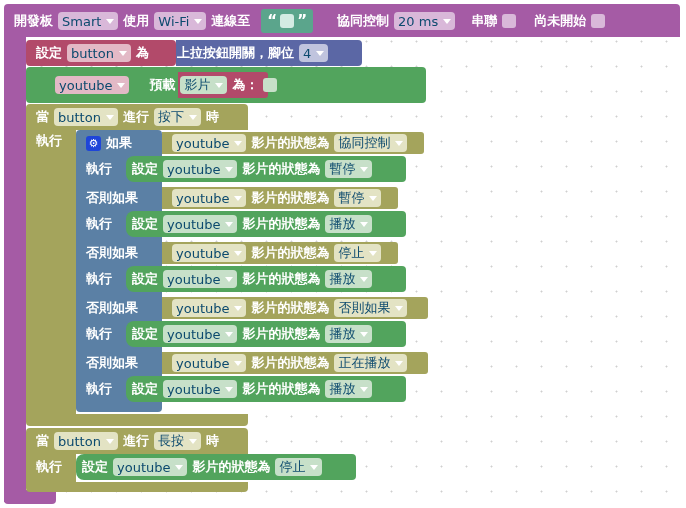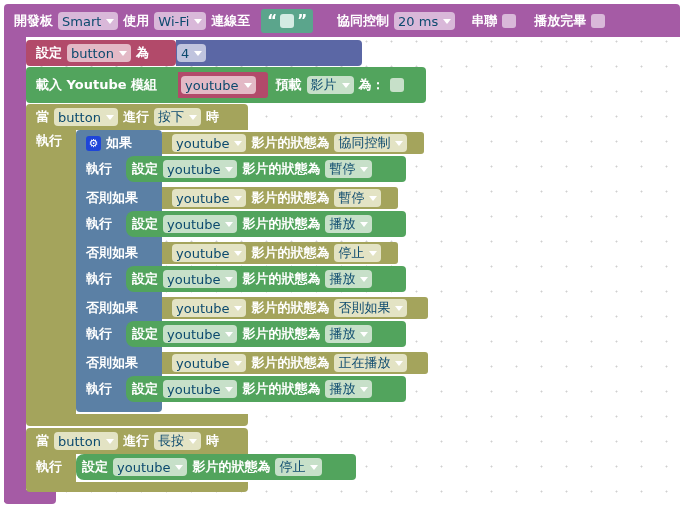--- a/index.html
+++ b/index.html
@@ -57,44 +57,44 @@
   <span style="width:14px;"></span>
   <span>協同控制</span>
   <span class="dd purpleL">
       <span>20 ms</span>
       <span class="arr"></span>
     </span>
   <span style="width:6px;"></span>
   <span>串聯</span>
   <span class="chk purpleL"></span>
   <span style="width:8px;"></span>
-  <span>播放完畢</span>
+  <span>尚未開始</span>
   <span class="chk purpleL"></span>
 </div>
 
 <div class="blk red" style="left:26px;top:40px;width:150px;height:26px;border-radius:4px;"></div>
 <div class="blk indigo" style="left:176px;top:40px;width:186px;height:26px;border-radius:0 4px 4px 0;"></div>
 <div class="row" style="left:36px;top:42px;height:22px;">
   <span>設定</span>
   <span class="dd redL">
       <span>button</span>
       <span class="arr"></span>
     </span>
   <span>為</span>
   <span style="width:18px;"></span>
+  <span>上拉按鈕開關，腳位</span>
   <span class="dd indigoL">
       <span>4</span>
       <span class="arr"></span>
     </span>
 </div>
 
 <div class="blk green" style="left:26px;top:67px;width:400px;height:36px;border-radius:4px;"></div>
 <div class="blk red" style="left:178px;top:72px;width:90px;height:26px;border-radius:0 3px 3px 0;"></div>
 <div class="row" style="left:36px;top:74px;height:22px;">
-  <span>載入 Youtube 模組</span>
   <span style="width:14px;"></span>
   <span class="dd redL">
       <span>youtube</span>
       <span class="arr"></span>
     </span>
   <span style="width:10px;"></span>
   <span>預載</span>
   <span class="dd greenL">
       <span>影片</span>
       <span class="arr"></span>

